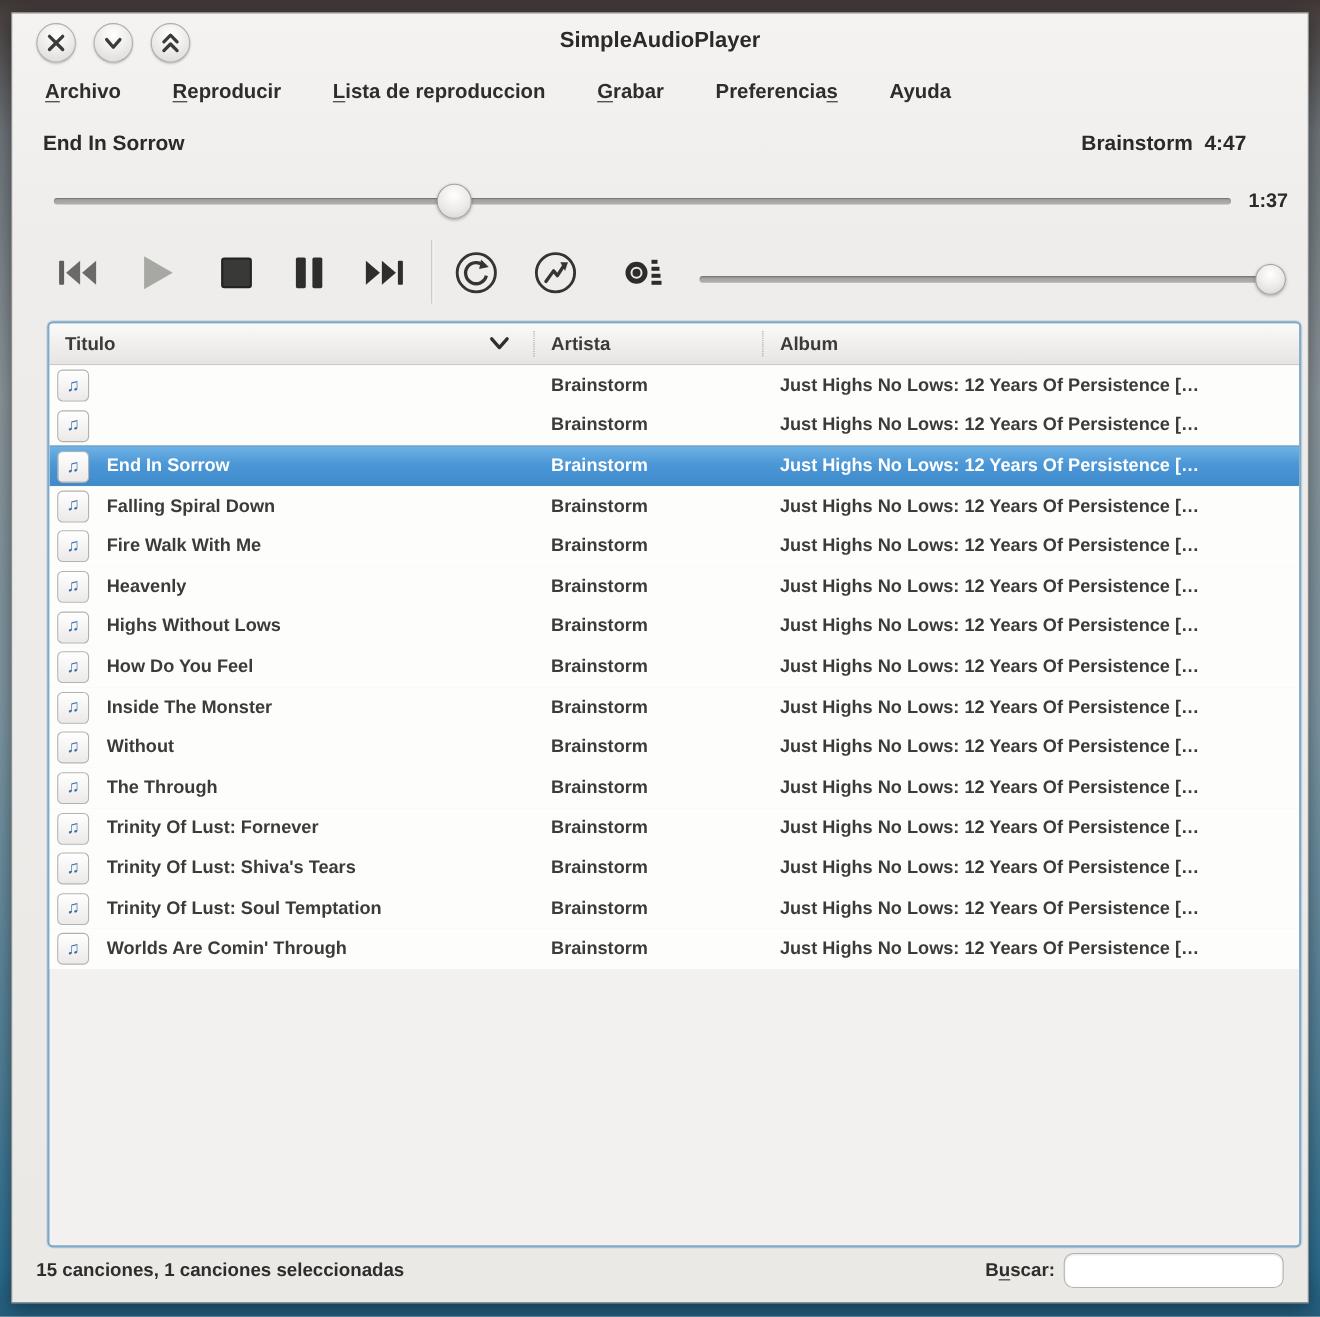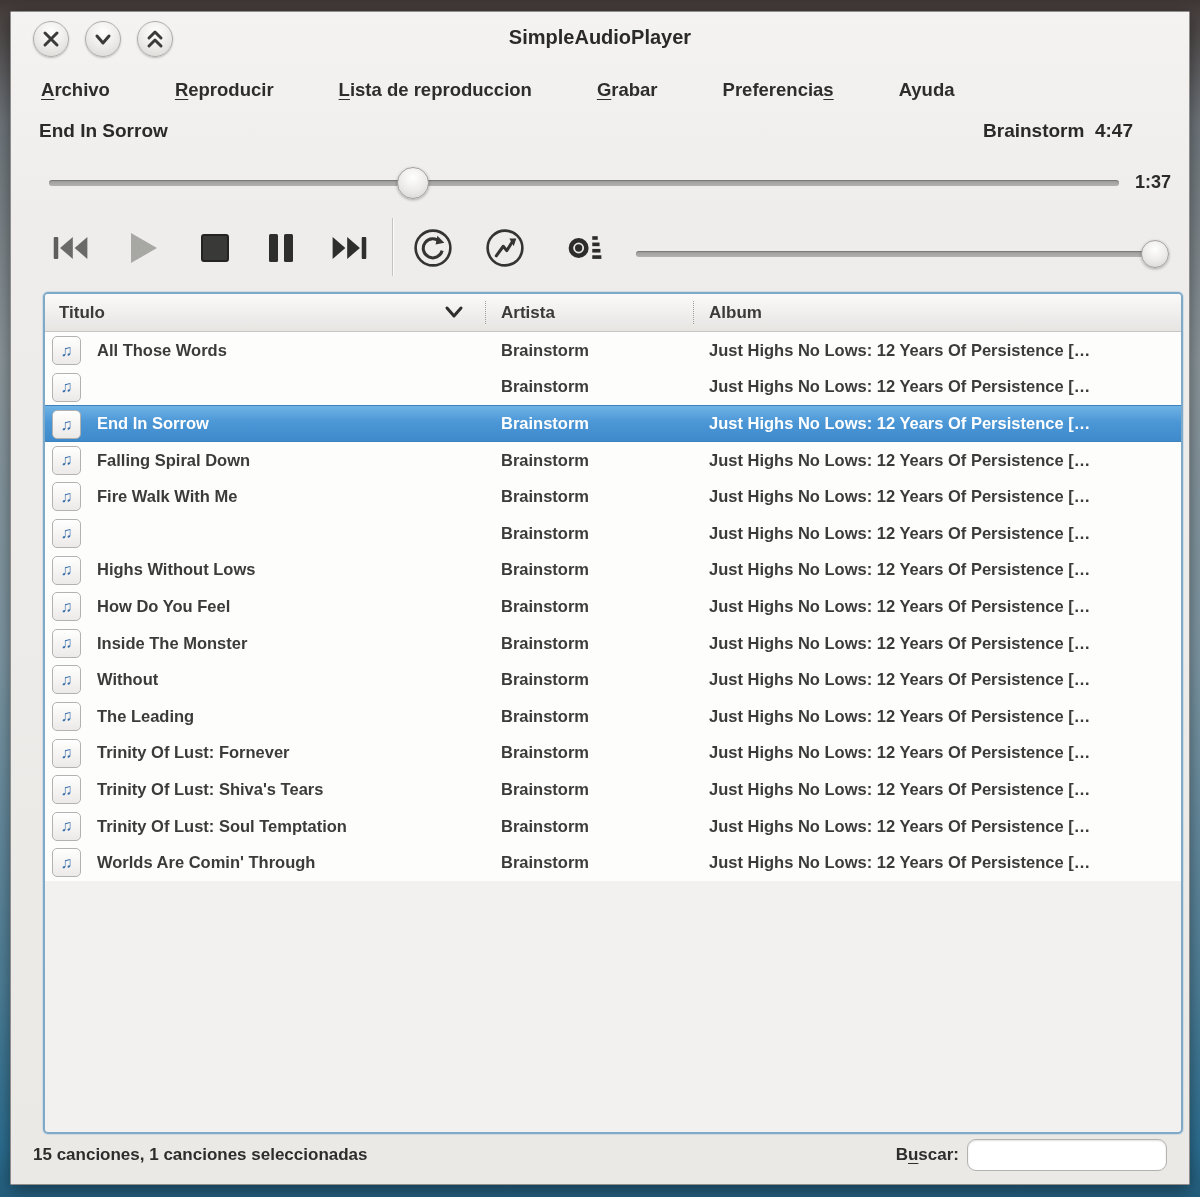--- a/index.html
+++ b/index.html
@@ -17,21 +17,21 @@
   .winbtn{position:absolute;top:9px;width:34px;height:34px;border-radius:50%;
     background:radial-gradient(circle at 50% 30%,#ffffff 0%,#efeeec 45%,#d7d6d3 100%);
     border:1px solid #aeadaa;box-shadow:0 1px 2px rgba(0,0,0,.22);cursor:pointer;}
   .winbtn svg{position:absolute;left:0;top:0;}
   .btn-close{left:22px;} .btn-shade{left:74px;} .btn-rollup{left:126px;}
   .wtitle{position:absolute;left:0;right:0;top:14px;text-align:center;
     font-size:20px;font-weight:700;color:#2a2a28;}
 
   
   .menubar{position:absolute;left:30px;top:60px;right:20px;height:36px;
-    display:flex;align-items:center;gap:65px;}
+    display:flex;gap:47px;}
   .menu-item{font-size:18.5px;font-weight:700;color:#2d2d2b;cursor:pointer;white-space:nowrap;}
   .menu-item .mn{text-decoration:underline;text-underline-offset:3px;}
 
   
   .np-title{position:absolute;left:28px;top:108px;font-size:19px;font-weight:700;color:#2a2a28;}
   .np-right{position:absolute;right:56px;top:108px;font-size:19px;font-weight:700;color:#2a2a28;}
 
   
   .seek-track{position:absolute;left:38px;top:168px;width:1070px;height:6px;
     background:linear-gradient(180deg,#9b9b99,#b2b1af);border-radius:3px;
@@ -215,21 +215,20 @@
         <span>Artista</span>
       </div>
       <div class="th-sep sep2"></div>
       <div class="th th-album">
         <span>Album</span>
       </div>
     </div>
     <div class="tbody">
       <div class="row">
           <span class="notebox">♫</span>
-          <span class="cell c-title">All Those Words</span>
           <span class="cell c-artist">Brainstorm</span>
           <span class="cell c-album">Just Highs No Lows: 12 Years Of Persistence […</span>
         </div>
       <div class="row">
           <span class="notebox">♫</span>
           <span class="cell c-artist">Brainstorm</span>
           <span class="cell c-album">Just Highs No Lows: 12 Years Of Persistence […</span>
         </div>
       <div class="row selected">
           <span class="notebox">♫</span>
@@ -244,20 +243,21 @@
           <span class="cell c-album">Just Highs No Lows: 12 Years Of Persistence […</span>
         </div>
       <div class="row">
           <span class="notebox">♫</span>
           <span class="cell c-title">Fire Walk With Me</span>
           <span class="cell c-artist">Brainstorm</span>
           <span class="cell c-album">Just Highs No Lows: 12 Years Of Persistence […</span>
         </div>
       <div class="row">
           <span class="notebox">♫</span>
+          <span class="cell c-title">Heavenly</span>
           <span class="cell c-artist">Brainstorm</span>
           <span class="cell c-album">Just Highs No Lows: 12 Years Of Persistence […</span>
         </div>
       <div class="row">
           <span class="notebox">♫</span>
           <span class="cell c-title">Highs Without Lows</span>
           <span class="cell c-artist">Brainstorm</span>
           <span class="cell c-album">Just Highs No Lows: 12 Years Of Persistence […</span>
         </div>
       <div class="row">
@@ -273,21 +273,21 @@
           <span class="cell c-album">Just Highs No Lows: 12 Years Of Persistence […</span>
         </div>
       <div class="row">
           <span class="notebox">♫</span>
           <span class="cell c-title">Without</span>
           <span class="cell c-artist">Brainstorm</span>
           <span class="cell c-album">Just Highs No Lows: 12 Years Of Persistence […</span>
         </div>
       <div class="row">
           <span class="notebox">♫</span>
-          <span class="cell c-title">The Leading</span>
+          <span class="cell c-title">The Through</span>
           <span class="cell c-artist">Brainstorm</span>
           <span class="cell c-album">Just Highs No Lows: 12 Years Of Persistence […</span>
         </div>
       <div class="row">
           <span class="notebox">♫</span>
           <span class="cell c-title">Trinity Of Lust: Fornever</span>
           <span class="cell c-artist">Brainstorm</span>
           <span class="cell c-album">Just Highs No Lows: 12 Years Of Persistence […</span>
         </div>
       <div class="row">

